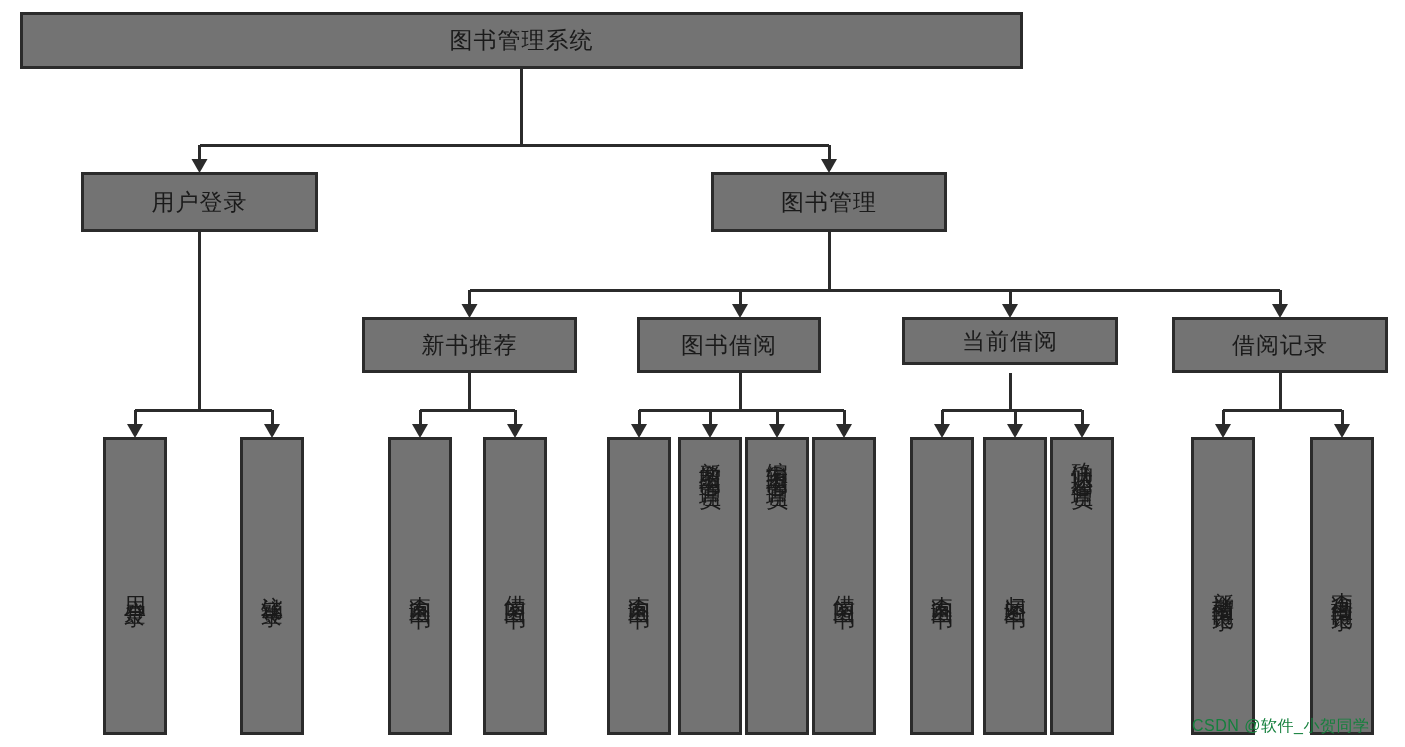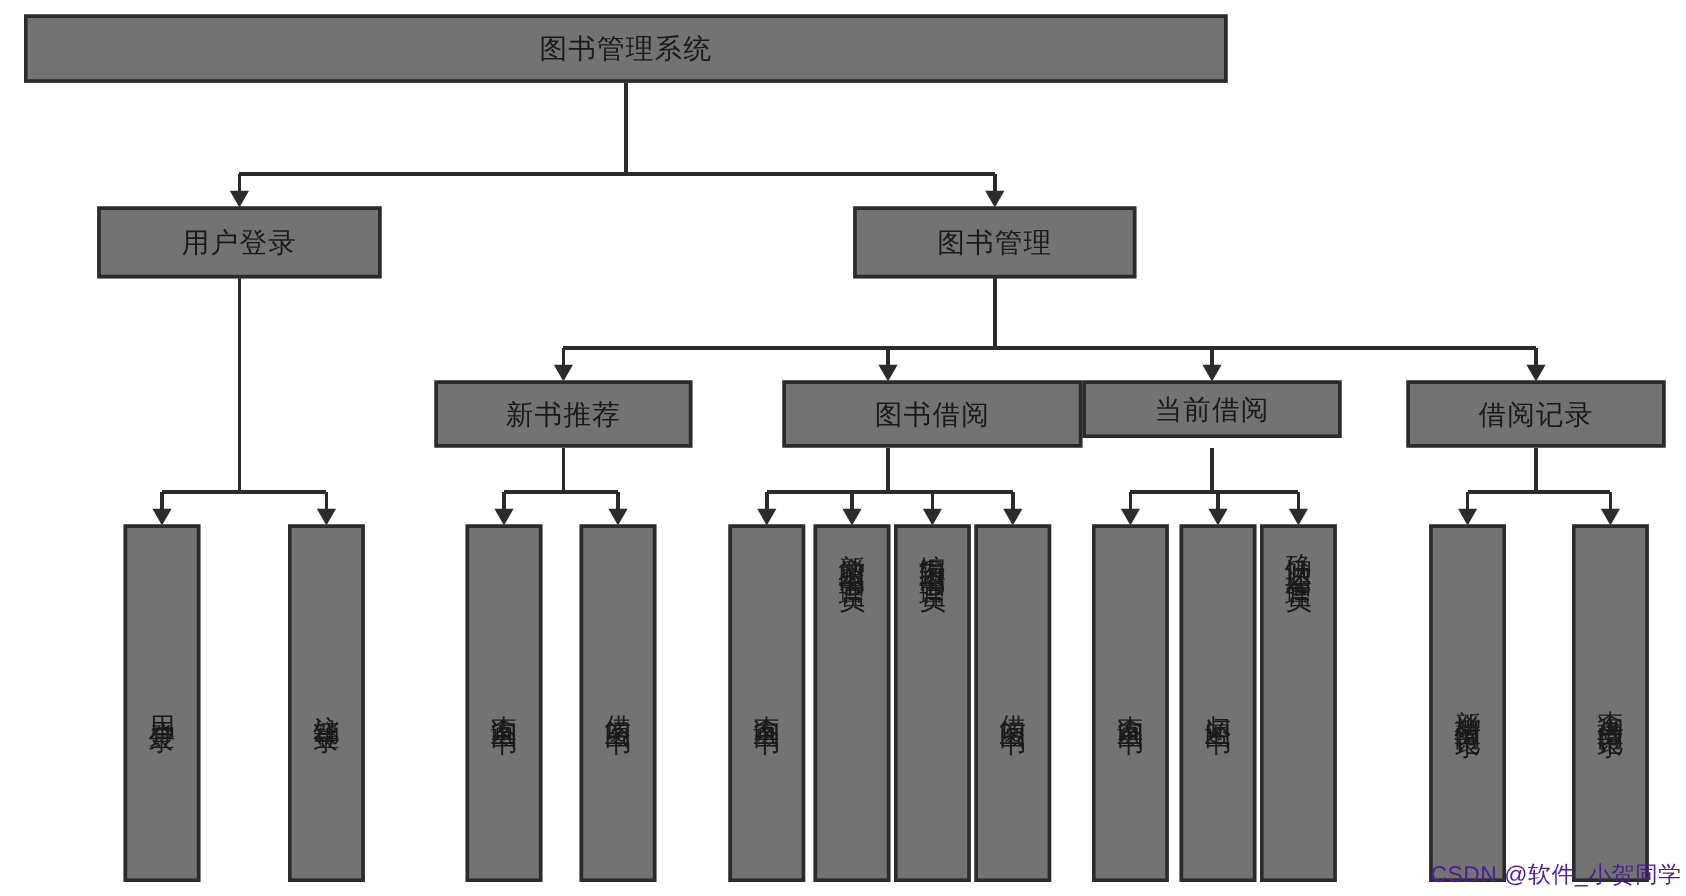--- a/index.html
+++ b/index.html
@@ -48,22 +48,22 @@
     letter-spacing: 4px;
     line-height: 1;
     white-space: nowrap;
   }
   .node.leaf-top .vtext {
     align-self: flex-start;
     margin-top: 4px;
   }
   .watermark {
     position: absolute;
-    font-size: 19px;
-    color: #4c1d95;
+    font-size: 16px;
+    color: #15803d;
     white-space: nowrap;
     letter-spacing: 0.5px;
   }
 </style>
 </head>
 <body>
 
 <div id="canvas">
   <svg id="wires" viewBox="0 0 1405 747" xmlns="http://www.w3.org/2000/svg">
       <line x1="521.5" y1="69" x2="521.5" y2="145" stroke="#2b2b2b" stroke-width="3" shape-rendering="crispEdges"></line>
@@ -125,21 +125,21 @@
       </div>
       <div class="node horizontal" style="left: 81px; top: 172px; width: 237px; height: 60px;">
         <span>用户登录</span>
       </div>
       <div class="node horizontal" style="left: 711px; top: 172px; width: 236px; height: 60px;">
         <span>图书管理</span>
       </div>
       <div class="node horizontal" style="left: 362px; top: 317px; width: 215px; height: 56px;">
         <span>新书推荐</span>
       </div>
-      <div class="node horizontal" style="left: 652px; top: 317px; width: 250px; height: 56px;">
+      <div class="node horizontal" style="left: 637px; top: 317px; width: 184px; height: 56px;">
         <span>图书借阅</span>
       </div>
       <div class="node horizontal" style="left: 902px; top: 317px; width: 216px; height: 48px;">
         <span>当前借阅</span>
       </div>
       <div class="node horizontal" style="left: 1172px; top: 317px; width: 216px; height: 56px; text-align: right;">
         <span>借阅记录</span>
       </div>
       <div class="node vertical" style="left: 103px; top: 437px; width: 64px; height: 298px;">
         <span class="vtext">用户登录</span>

